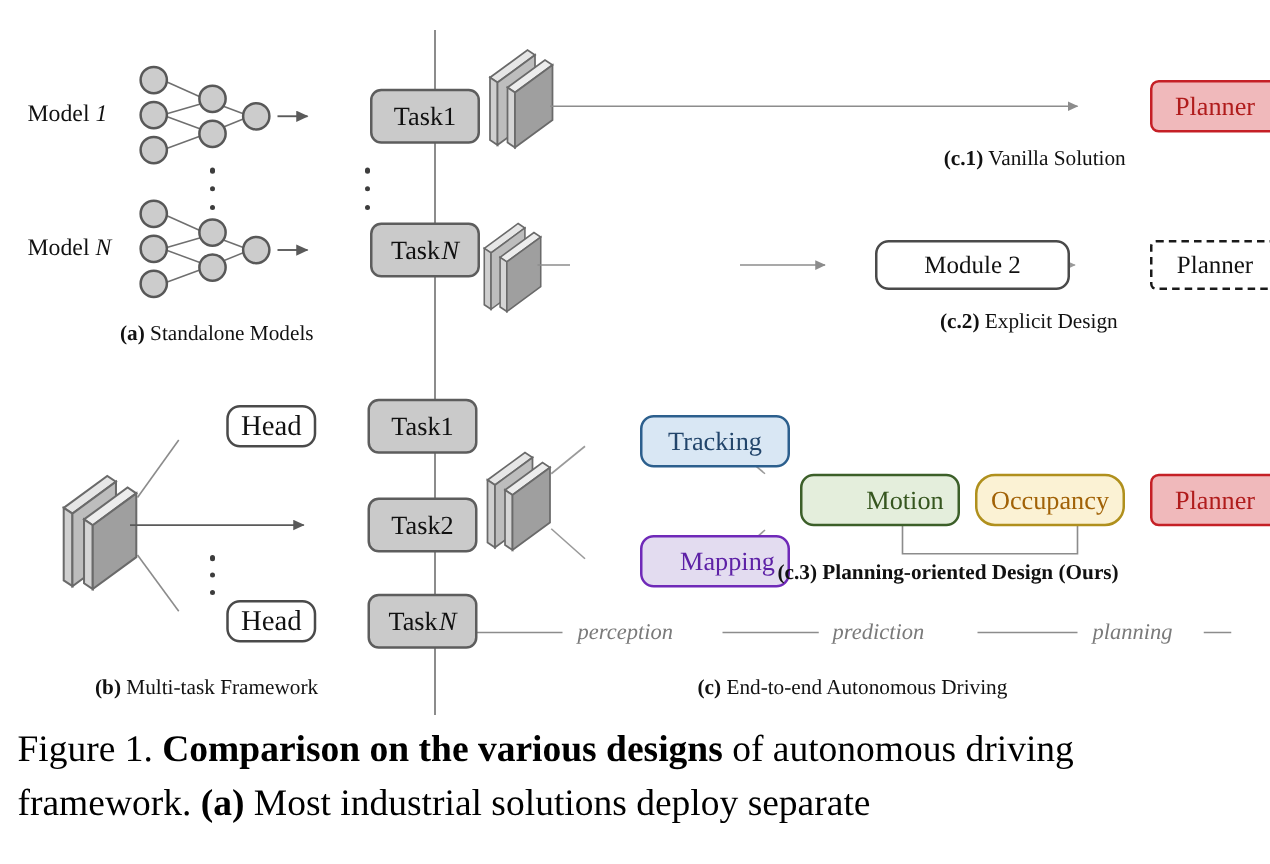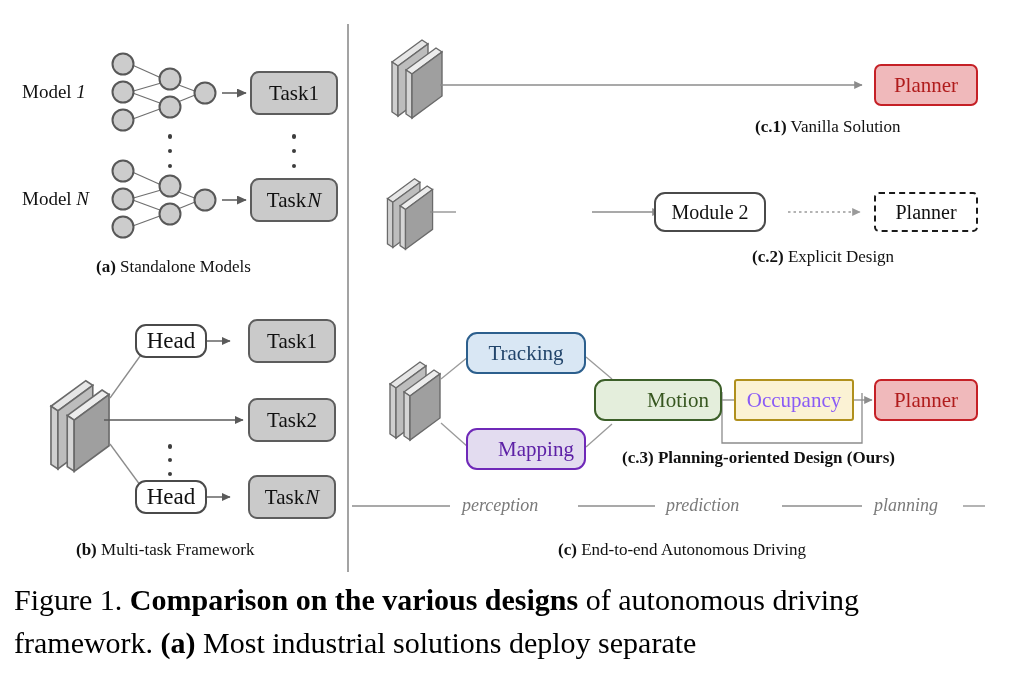--- a/index.html
+++ b/index.html
@@ -2,42 +2,42 @@
 <html><head>
 <meta charset="utf-8">
 <style>
   html,body{margin:0;padding:0;background:#ffffff;}
   body{width:1016px;height:691px;position:relative;overflow:hidden;
        font-family:"Liberation Serif","DejaVu Serif",serif;color:#1a1a1a;}
   .fig{position:absolute;left:0;top:0;width:1016px;height:575px;}
   svg.layer{position:absolute;left:0;top:0;width:1016px;height:575px;pointer-events:none;}
 
   .node{position:absolute;box-sizing:border-box;display:flex;align-items:center;
-        justify-content:center;white-space:nowrap;}
+        justify-content:center;white-space:nowrap;margin-left:46px;}
 
   
   .task{background:#cacaca;border:2.2px solid #5d5d5d;border-radius:9px;
         font-size:21px;color:#111;}
   
   .white-box{background:#ffffff;border:2.2px solid #4a4a4a;border-radius:11px;
         font-size:20px;color:#111;}
   .head-box{background:#ffffff;border:2.2px solid #4a4a4a;border-radius:11px;
         font-size:23px;color:#111;}
   
   .dashed-box{background:#ffffff;border:2.6px dashed #1a1a1a;border-radius:5px;
         font-size:20px;color:#111;}
 
   .b-track{background:#d9e7f4;border:2.4px solid #2c5f8d;border-radius:11px;
         color:#22456b;font-size:21px;}
   .b-map{background:#e3dcf0;border:2.4px solid #6f29b8;border-radius:11px;
         color:#5d21a6;font-size:21px;}
   .b-motion{background:#e4eedc;border:2.4px solid #3c5f29;border-radius:11px;
         color:#36561f;font-size:21px;}
-  .b-occ{background:#fbf2d4;border:2.4px solid #b0901d;border-radius:3px;
-        color:#8b5cf6;font-size:21px;}
+  .b-occ{background:#fbf2d4;border:2.4px solid #b0901d;border-radius:16px;
+        color:#a16207;font-size:21px;}
   .b-plan{background:#f0b9bb;border:2.4px solid #c52026;border-radius:7px;
         color:#b01c1c;font-size:21px;}
 
   .lbl{position:absolute;white-space:nowrap;}
   .sub-cap{font-size:17px;color:#111;}
   .sub-cap b{font-weight:bold;}
   .model-lbl{font-size:19px;color:#111;}
   .model-lbl i{font-style:italic;}
   .stage-lbl{position:absolute;font-size:18px;font-style:italic;color:#7a7a7a;white-space:nowrap;}
   .vdots{position:absolute;display:flex;flex-direction:column;align-items:center;
@@ -218,21 +218,21 @@
     <b>(b)</b><span> Multi-task Framework</span>
   </div>
 
   <div class="node b-plan" style="left:874px;top:64px;width:104px;height:42px;">
     <span>Planner</span>
   </div>
   <div class="lbl sub-cap" style="left:755px;top:117px;">
     <b>(c.1)</b><span> Vanilla Solution</span>
   </div>
 
-  <div class="node white-box" style="left:654px;top:192px;width:112px;height:40px;">
+  <div class="node white-box" style="left:654px;top:192px;width:156px;height:40px;">
     <span>Module 2</span>
   </div>
   <div class="node dashed-box" style="left:874px;top:192px;width:104px;height:40px;">
     <span>Planner</span>
   </div>
   <div class="lbl sub-cap" style="left:752px;top:247px;">
     <b>(c.2)</b><span> Explicit Design</span>
   </div>
 
   <div class="node b-track" style="left:466px;top:332px;width:120px;height:42px;">

